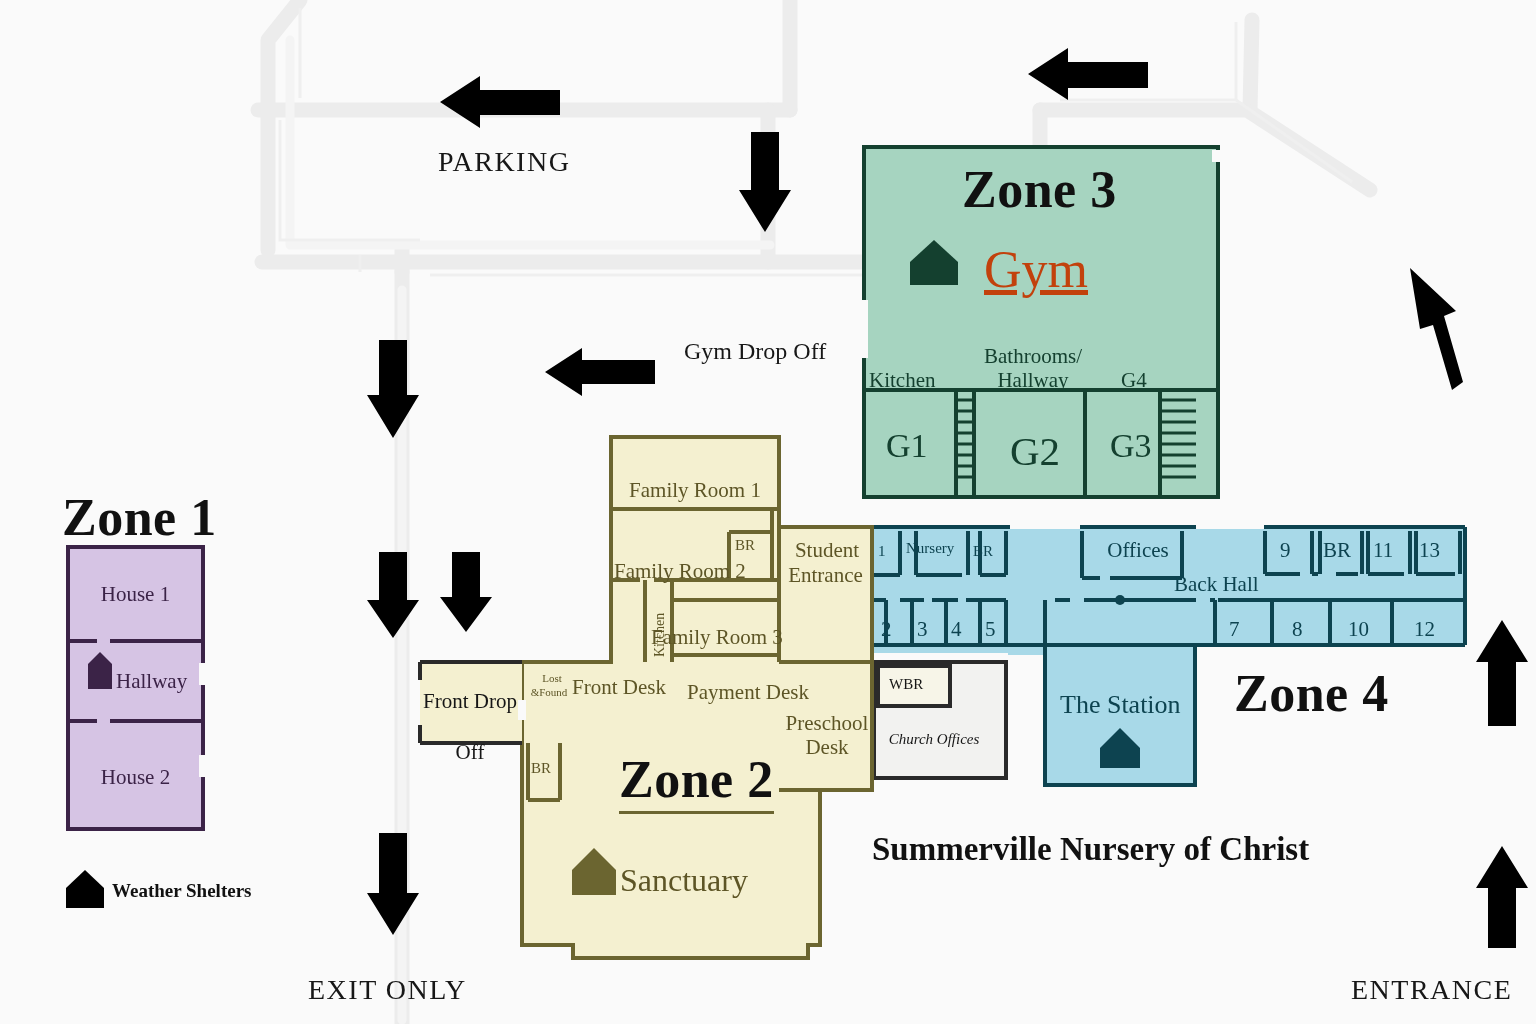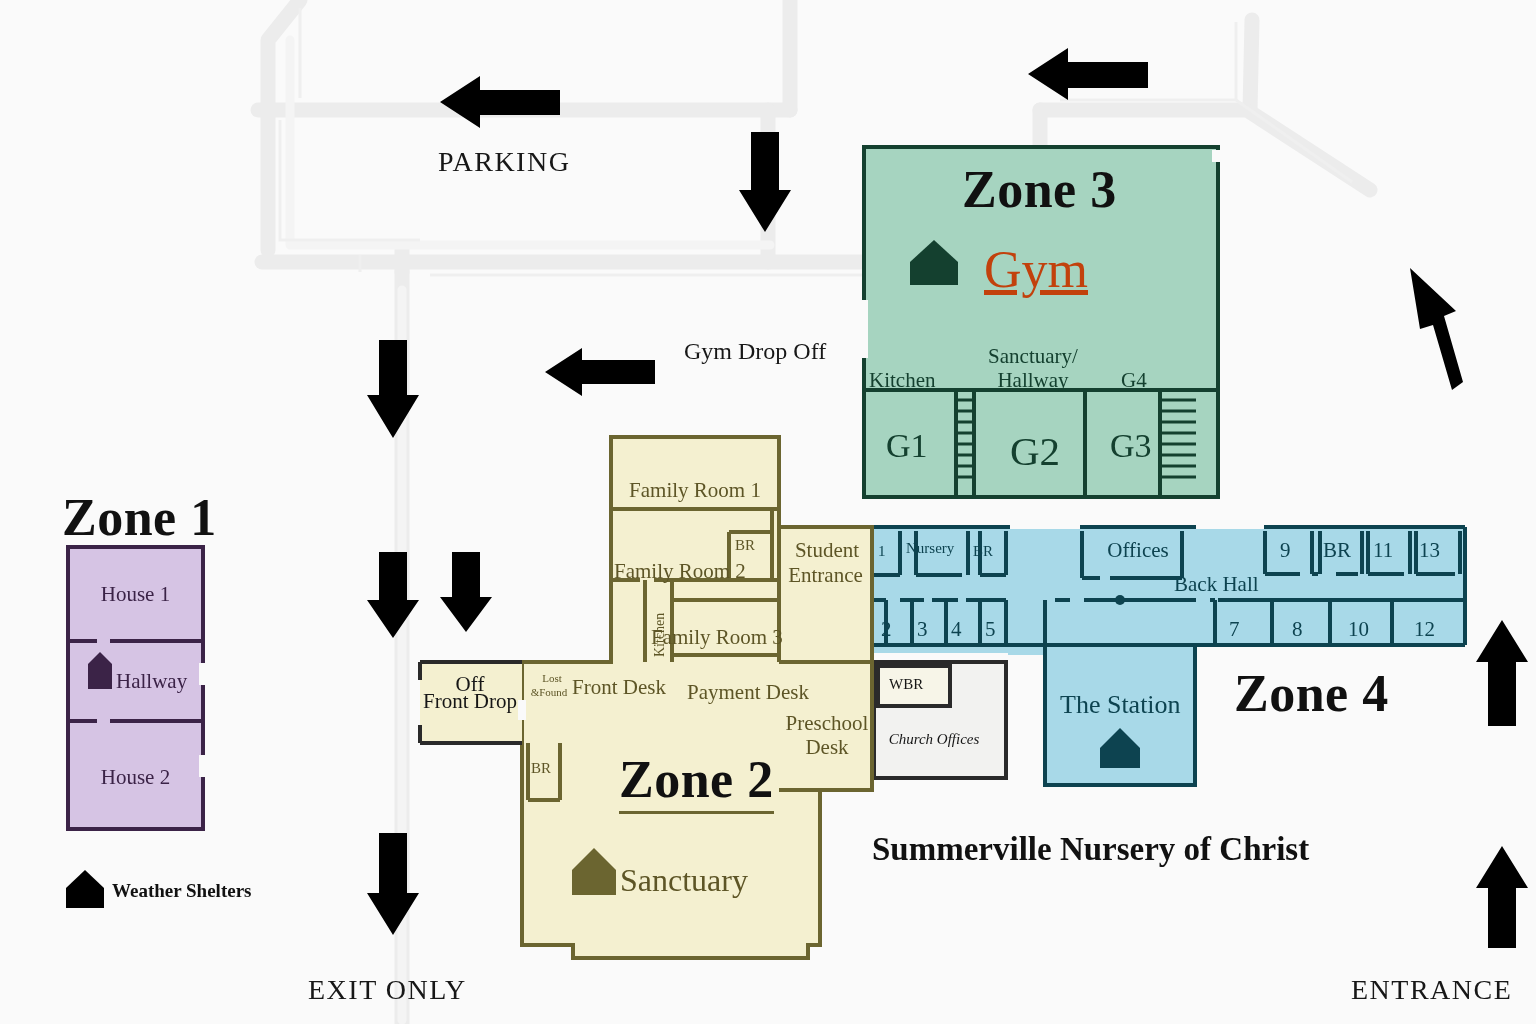--- a/index.html
+++ b/index.html
@@ -103,21 +103,21 @@
 
     <rect x="860" y="300" width="8" height="58" fill="#fafafa"></rect>
     <rect x="1212" y="150" width="10" height="12" fill="#fafafa"></rect>
 
     <polygon points="934,240 958,262 958,285 910,285 910,262" fill="#14402f"></polygon>
   </svg>
 
   <div class="lbl zone-title" style="left:962px;top:160px;">Zone 3</div>
   <div class="lbl gymbig" style="left:984px;top:240px;">Gym</div>
   <div class="lbl rm green-txt" style="left:869px;top:368px;">Kitchen</div>
-  <div class="lbl rm green-txt ctr" style="left:978px;top:344px;width:110px;">Sanctuary/</div>
+  <div class="lbl rm green-txt ctr" style="left:978px;top:344px;width:110px;">Bathrooms/</div>
   <div class="lbl rm green-txt ctr" style="left:978px;top:368px;width:110px;">Hallway</div>
   <div class="lbl rm green-txt" style="left:1121px;top:368px;">G4</div>
   <div class="lbl green-txt" style="left:886px;top:427px;font-size:34px;">G1</div>
   <div class="lbl green-txt" style="left:1010px;top:427px;font-size:41px;">G2</div>
   <div class="lbl green-txt" style="left:1110px;top:427px;font-size:34px;">G3</div>
 
   <svg class="layer">
     <rect x="68" y="547" width="135" height="282" fill="#d6c4e4" stroke="#3b2347" stroke-width="4"></rect>
     <g stroke="#3b2347" stroke-width="4" fill="none">
       <path d="M68 641 L97 641"></path>
@@ -298,21 +298,21 @@
   </svg>
 
   <div class="lbl rm cream-txt ctr" style="left:611px;top:478px;width:168px;">Family Room 1</div>
   <div class="lbl rm-sm cream-txt" style="left:735px;top:537px;">BR</div>
   <div class="lbl rm cream-txt" style="left:614px;top:559px;">Family Room 2</div>
   <div class="lbl rm cream-txt vert" style="left:625px;top:613px;width:70px;height:18px;line-height:18px;font-size:14px;">Kitchen</div>
   <div class="lbl rm cream-txt" style="left:651px;top:625px;">Family Room 3</div>
   <div class="lbl rm cream-txt ctr" style="left:782px;top:538px;width:90px;">Student</div>
   <div class="lbl rm cream-txt ctr" style="left:778px;top:563px;width:95px;">Entrance</div>
   <div class="lbl rm blk ctr" style="left:415px;top:689px;width:110px;">Front Drop</div>
-  <div class="lbl rm blk ctr" style="left:415px;top:672px;width:110px;font-family:Liberation Serif, serif;">Off</div>
+  <div class="lbl rm blk ctr" style="left:415px;top:740px;width:110px;font-family:Liberation Serif, serif;">Off</div>
   <div class="lbl rm-xs cream-txt ctr" style="left:528px;top:673px;width:48px;">Lost</div>
   <div class="lbl rm-xs cream-txt ctr" style="left:522px;top:687px;width:54px;">&amp;Found</div>
   <div class="lbl rm cream-txt" style="left:572px;top:675px;">Front Desk</div>
   <div class="lbl rm cream-txt" style="left:687px;top:680px;">Payment Desk</div>
   <div class="lbl rm cream-txt ctr" style="left:781px;top:711px;width:92px;">Preschool</div>
   <div class="lbl rm cream-txt ctr" style="left:781px;top:735px;width:92px;">Desk</div>
   <div class="lbl rm-sm cream-txt" style="left:531px;top:760px;">BR</div>
   <div class="lbl zone-title ul" style="left:619px;top:750px;">Zone 2</div>
   <div class="lbl sanctxt" style="left:620px;top:862px;">Sanctuary</div>
 

